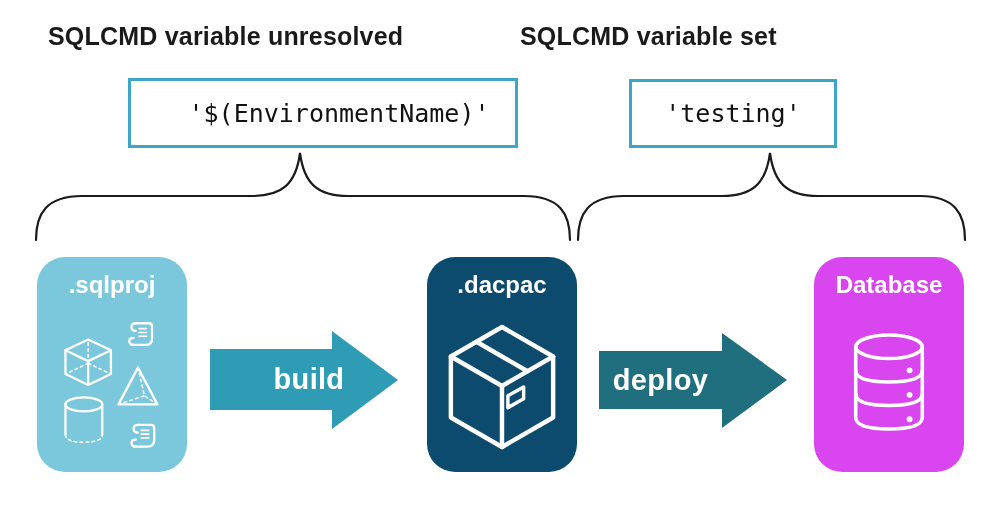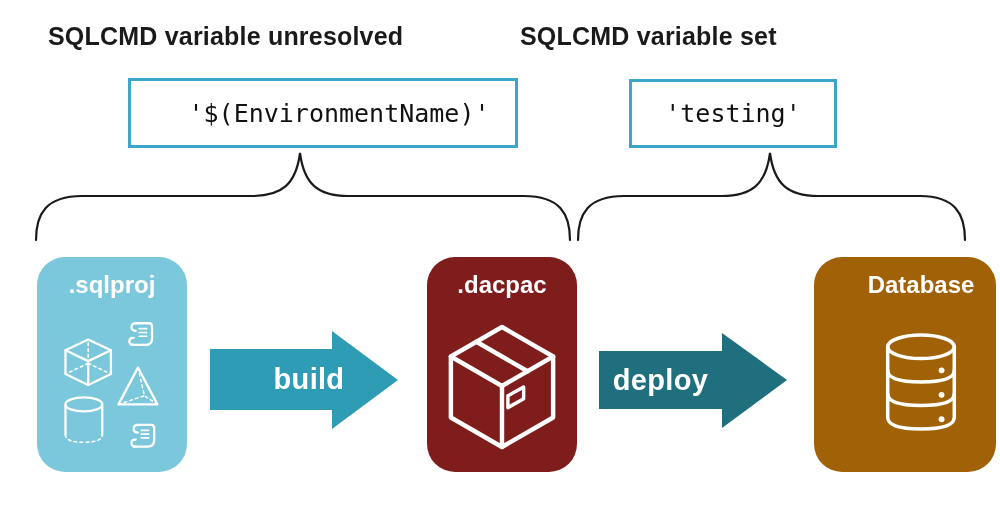--- a/index.html
+++ b/index.html
@@ -19,22 +19,22 @@
     font-family:"DejaVu Sans Mono", monospace;font-size:25px;color:#111;
   }
   .code-box-left{left:128px;top:78px;width:352px;height:64px;padding-left:32px;}
   .code-box-right{left:629px;top:79px;width:202px;height:63px;justify-content:center;}
   .overlay{position:absolute;left:0;top:0;width:1000px;height:522px;}
   .card{
     position:absolute;top:257px;width:150px;height:215px;border-radius:28px;
     display:flex;flex-direction:column;align-items:center;
   }
   .card-sqlproj{left:37px;background:#7bc8dc;}
-  .card-dacpac{left:427px;background:#7f1d1d;}
-  .card-database{left:814px;background:#a16207;padding-left:32px;}
+  .card-dacpac{left:427px;background:#0c4a6e;}
+  .card-database{left:814px;background:#d946ef;}
   .card-title{
     margin-top:14px;font-size:24px;font-weight:700;color:#ffffff;text-align:center;
   }
   .card-icon{flex:1;display:flex;align-items:center;justify-content:center;width:100%;}
   .arrow-label{
     position:absolute;display:flex;align-items:center;justify-content:center;
     color:#ffffff;font-size:29px;font-weight:700;letter-spacing:0.3px;
   }
   .arrow-label-build{left:210px;top:349px;width:122px;height:61px;margin-left:38px;}
   .arrow-label-deploy{left:599px;top:351px;width:123px;height:58px;}

